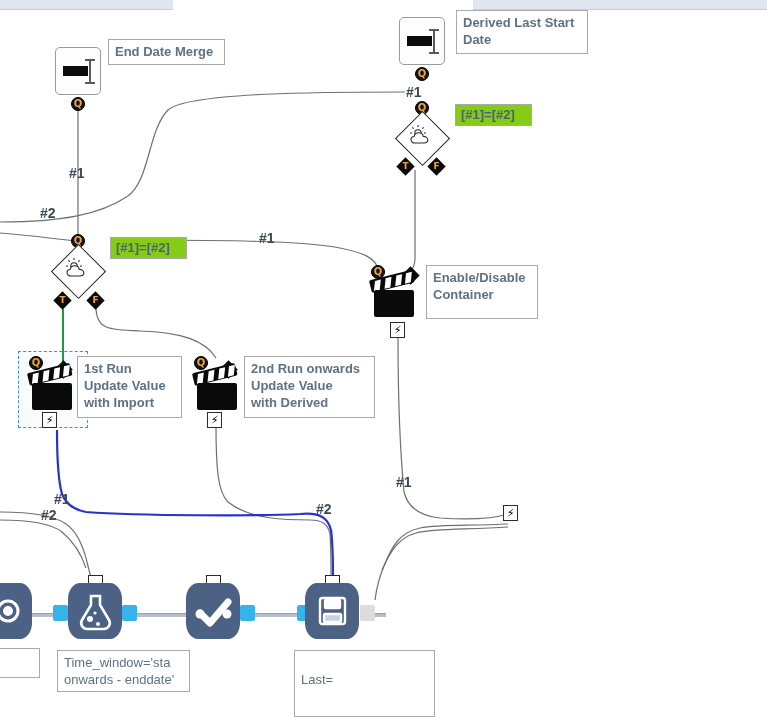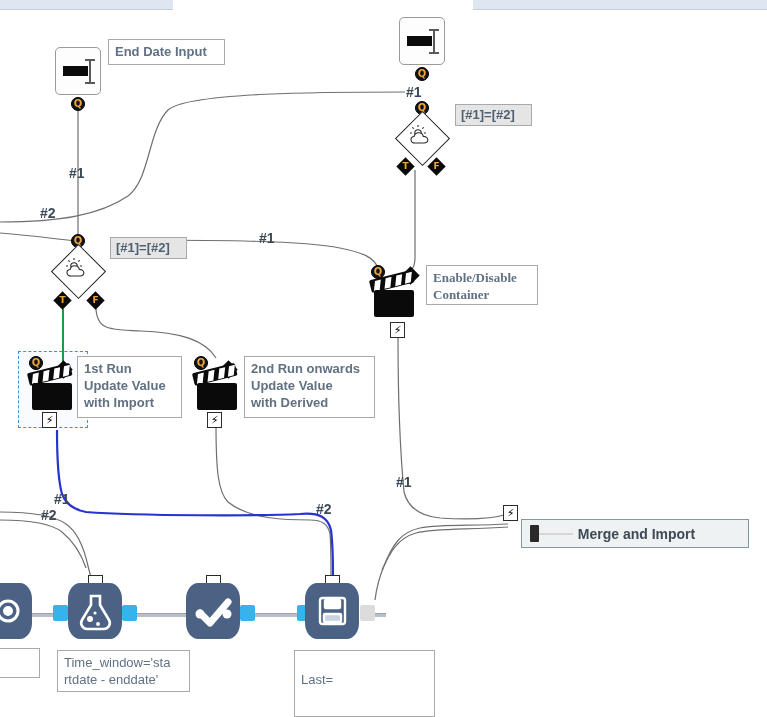--- a/index.html
+++ b/index.html
@@ -16,21 +16,21 @@
 
   
   .lbl{
     position:absolute;background:#ffffff;border:1px solid #a9a9a9;
     color:#5f7183;font-size:13px;line-height:17px;
     padding:3px 5px 4px 6px;box-sizing:border-box;white-space:pre-line;
     font-weight:600;
   }
   .lbl.plain{font-weight:400;color:#5f7183;}
   .expr{
-    position:absolute;background:#e5e5e5;border:1px solid #a9a9a9;
+    position:absolute;background:#84cc16;border:1px solid #a9a9a9;
     color:#4f6070;font-size:13px;line-height:16px;padding:2px 5px;
     box-sizing:border-box;font-weight:600;
   }
 
   
   .portnum{
     position:absolute;font-size:14px;color:#3c4a57;font-weight:600;
     background:transparent;letter-spacing:0px;
   }
 
@@ -146,27 +146,29 @@
     <g fill="none" stroke="#2633cc" stroke-width="2.2">
       <path d="M57,430 C57,460 58,480 62,494 C66,504 74,510 86,512 C140,516 260,516 300,514 C320,512 328,518 331,530 C333,546 333,566 333,578"></path>
     </g>
   </svg>
 
   <div class="varnode" style="left:55px;top:47px;">
     <div class="bar"></div>
     <div class="ibeam"></div>
   </div>
   <div class="qbadge" style="left:71px;top:97px;">Q</div>
-  <div class="lbl" style="left:108px;top:39px;width:117px;height:26px;">End Date Input</div>
+  <div class="lbl" style="left:108px;top:39px;width:117px;height:26px;">End Date Merge</div>
 
   <div class="varnode" style="left:399px;top:17px;">
     <div class="bar"></div>
     <div class="ibeam"></div>
   </div>
   <div class="qbadge" style="left:415px;top:67px;">Q</div>
+  <div class="lbl" style="left:456px;top:10px;width:132px;height:44px;">Derived Last Start
+Date</div>
 
   <div class="qbadge" style="left:415px;top:101px;">Q</div>
   <div class="diamond" style="left:396px;top:112px;">
     <div class="dshape"></div>
     <svg class="wicon" viewBox="0 0 31 24">
       <g stroke="#2a2a2a" stroke-width="1.1" fill="none">
         <circle cx="11" cy="8" r="3.2"></circle>
         <path d="M11,2 L11,0 M11,16 L11,14 M5,8 L3,8 M19,8 L17,8 M6.7,3.7 L5.3,2.3 M15.3,13.3 L16.7,14.7 M15.3,3.7 L16.7,2.3 M6.7,13.3 L5.3,14.7"></path>
         <path d="M8,18 C5.5,18 4,16.4 4,14.6 C4,12.9 5.4,11.5 7.1,11.5 C7.5,9.3 9.4,7.7 11.7,7.7 C14,7.7 15.9,9.3 16.3,11.4 C18.8,11.4 20.8,13 20.8,14.8 C20.8,16.6 19,18 16.8,18 Z" fill="#ffffff"></path>
       </g>
@@ -238,29 +240,24 @@
   <div class="clap" style="left:372px;top:276px;">
     <div class="claptop">
       <div class="stripe" style="left:4px;"></div>
         <div class="stripe" style="left:15px;"></div>
       <div class="stripe" style="left:26px;"></div>
         <div class="stripe" style="left:36px;"></div>
     </div>
     <div class="clapboard"></div>
   </div>
   <div class="boltbox" style="left:390px;top:322px;">⚡</div>
-  <div class="lbl" style="left:426px;top:265px;width:112px;height:40px;font-family:Liberation Serif, serif;">Enable/Disable
+  <div class="lbl" style="left:426px;top:265px;width:112px;height:54px;">Enable/Disable
 Container</div>
 
   <div class="boltbox" style="left:503px;top:505px;">⚡</div>
-  <div class="seqbox" style="left:521px;top:519px;width:228px;height:29px;">
-    <div class="handle"></div>
-    <div class="hline"></div>
-    <div class="seqtitle">Merge and Import</div>
-  </div>
 
   <div class="pipe" style="left:26px;top:613px;width:60px;"></div>
   <div class="pipe" style="left:135px;top:613px;width:65px;"></div>
   <div class="pipe" style="left:250px;top:613px;width:60px;"></div>
   <div class="pipe" style="left:360px;top:613px;width:26px;"></div>
 
   <div class="dfnode" style="left:-22px;top:583px;">
     <svg class="glyph" viewBox="0 0 54 56">
       <g fill="none" stroke="#ffffff" stroke-width="3">
         <circle cx="30" cy="28" r="10"></circle>
@@ -305,21 +302,21 @@
         <rect x="15" y="15" width="25" height="26" rx="2.5"></rect>
         <rect x="20" y="17" width="15" height="8" rx="1" fill="#ffffff"></rect>
         <rect x="19" y="31" width="17" height="8" rx="1" fill="#c9d2e0" stroke="#ffffff"></rect>
       </g>
     </svg>
   </div>
   <div class="conn gray" style="left:360px;top:605px;"></div>
 
   <div class="lbl plain" style="left:-38px;top:648px;width:78px;height:30px;">and</div>
   <div class="lbl plain" style="left:57px;top:650px;width:133px;height:42px;">Time_window='sta
-rtdate - enddate'</div>
+onwards - enddate'</div>
   <div class="lbl plain" style="left:294px;top:650px;width:141px;height:67px;">
     <span>Last=</span><br><br>
     
   </div>
 
   <div class="portnum" style="left:69px;top:165px;">#1</div>
   <div class="portnum" style="left:40px;top:205px;">#2</div>
   <div class="portnum" style="left:406px;top:84px;">#1</div>
   <div class="portnum" style="left:259px;top:230px;">#1</div>
   <div class="portnum" style="left:54px;top:491px;">#1</div>

